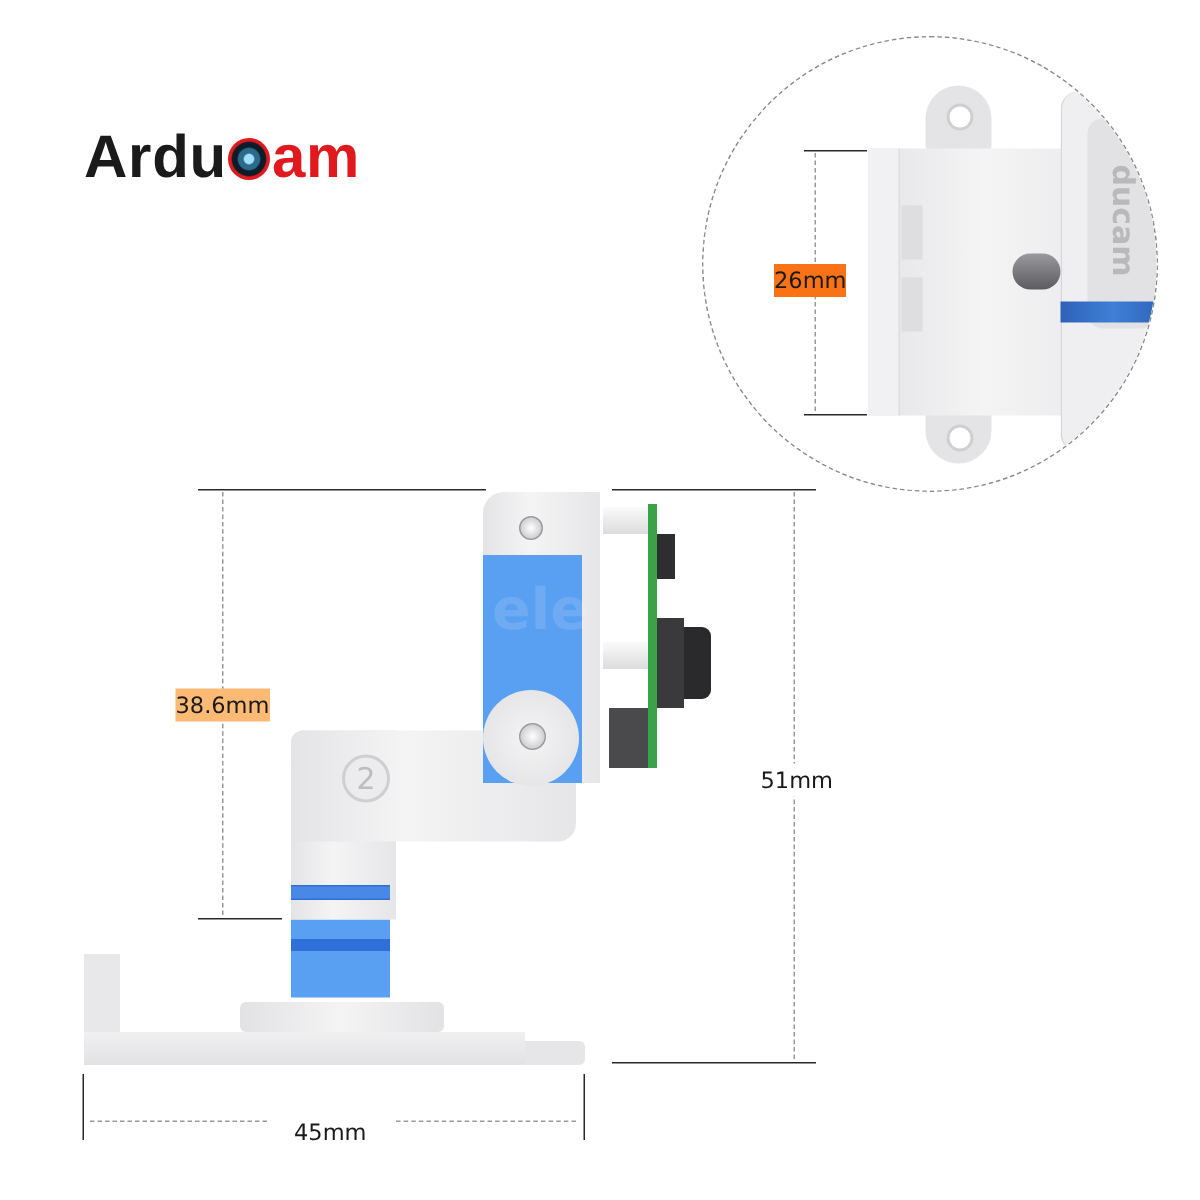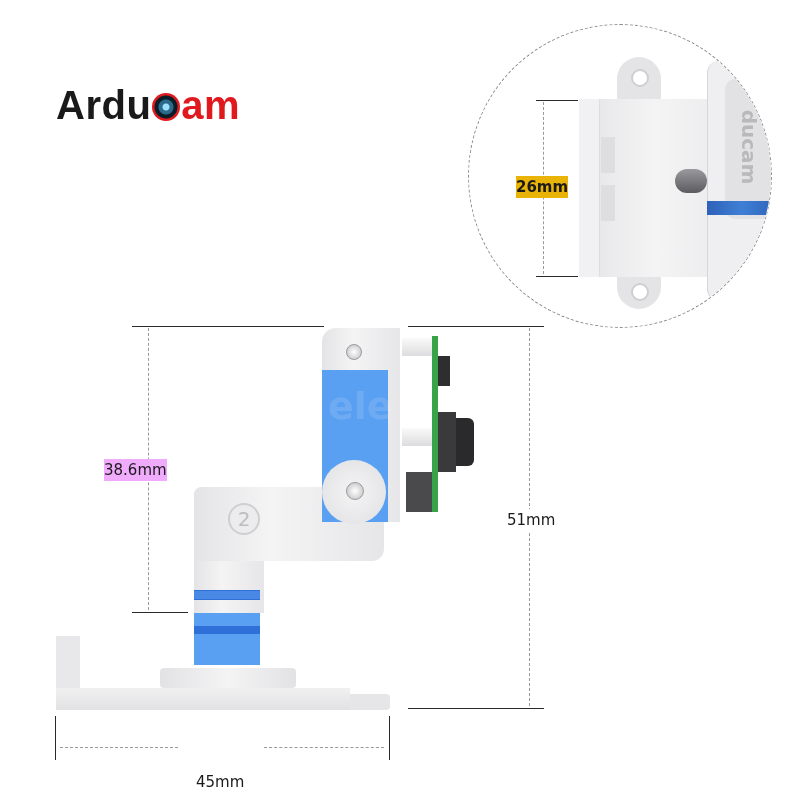--- a/index.html
+++ b/index.html
@@ -39,21 +39,21 @@
   <div class="abs" style="left:206px;top:144px;width:32px;height:24px;border-radius:12px;background:linear-gradient(#9a9a9e,#5c5c60);"></div>
   <div class="abs" style="left:238px;top:36px;width:70px;height:240px;background:#efeff1;border-left:1px solid #d6d6d8;border-radius:12px 0 0 12px;"></div>
   <div class="abs" style="left:256px;top:54px;width:46px;height:140px;background:#e2e2e4;border-radius:10px;"></div>
   <div class="abs" style="left:240px;top:110px;width:80px;font-size:20px;font-weight:bold;color:#b9b9bc;transform:rotate(90deg);text-align:center;">ducam</div>
   <div class="abs blue" style="left:238px;top:176px;width:70px;height:14px;background:linear-gradient(90deg,#2e62b8,#3f7fd6 50%,#2e62b8);"></div>
 </div>
 
 <div class="abs hline" style="left:536px;top:100px;width:42px;"></div>
 <div class="abs hline" style="left:536px;top:276px;width:42px;"></div>
 <div class="abs dotted-v" style="left:543px;top:102px;height:172px;"></div>
-<div class="abs dim-label" style="left:516px;top:176px;background:#eab308;padding:2px 0;font-weight:bold;">26mm</div>
+<div class="abs dim-label" style="left:516px;top:176px;background:#f97316;padding:2px 0;">26mm</div>
 
 <div class="abs" style="left:56px;top:636px;width:24px;height:74px;background:#e8e8ea;"></div>
 <div class="abs" style="left:56px;top:688px;width:294px;height:22px;background:linear-gradient(#f0f0f1,#e2e2e4);"></div>
 <div class="abs" style="left:350px;top:694px;width:40px;height:16px;background:#e6e6e8;border-radius:0 4px 4px 0;"></div>
 <div class="abs" style="left:160px;top:668px;width:136px;height:20px;background:linear-gradient(90deg,#e2e2e4,#f4f4f5,#e2e2e4);border-radius:4px;"></div>
 
 <div class="abs blue" style="left:194px;top:613px;width:66px;height:52px;background:#5aa0f2;"></div>
 <div class="abs" style="left:194px;top:626px;width:66px;height:8px;background:#2f6fd8;"></div>
 
 <div class="abs part-gray" style="left:194px;top:487px;width:70px;height:126px;border-radius:8px 0 0 0;"></div>
@@ -73,24 +73,24 @@
 <div class="abs" style="left:406px;top:472px;width:26px;height:40px;background:#4a4a4c;"></div>
 
 <div class="abs" style="left:432px;top:336px;width:6px;height:176px;background:#3aa34a;"></div>
 <div class="abs" style="left:438px;top:356px;width:12px;height:30px;background:#2e2e30;"></div>
 <div class="abs" style="left:438px;top:412px;width:18px;height:60px;background:#3a3a3c;"></div>
 <div class="abs" style="left:456px;top:418px;width:18px;height:48px;background:#2a2a2c;border-radius:0 6px 6px 0;"></div>
 
 <div class="abs hline" style="left:132px;top:326px;width:192px;"></div>
 <div class="abs hline" style="left:132px;top:612px;width:56px;"></div>
 <div class="abs dotted-v" style="left:148px;top:328px;height:282px;"></div>
-<div class="abs dim-label" style="left:104px;top:459px;background:#f0abfc;padding:2px 0;">38.6mm</div>
+<div class="abs dim-label" style="left:117px;top:459px;background:#fdba74;padding:2px 0;">38.6mm</div>
 
 <div class="abs hline" style="left:408px;top:326px;width:136px;"></div>
 <div class="abs hline" style="left:408px;top:708px;width:136px;"></div>
 <div class="abs dotted-v" style="left:529px;top:328px;height:378px;"></div>
 <div class="abs dim-label" style="left:507px;top:509px;background:#fff;padding:2px 0;">51mm</div>
 
 <div class="abs vline" style="left:55px;top:716px;height:44px;"></div>
 <div class="abs vline" style="left:389px;top:716px;height:44px;"></div>
 <div class="abs dotted-h" style="left:60px;top:747px;width:118px;"></div>
 <div class="abs dotted-h" style="left:264px;top:747px;width:120px;"></div>
-<div class="abs dim-label" style="left:196px;top:773px;">45mm</div>
+<div class="abs dim-label" style="left:196px;top:746px;">45mm</div>
 
 </body></html>

